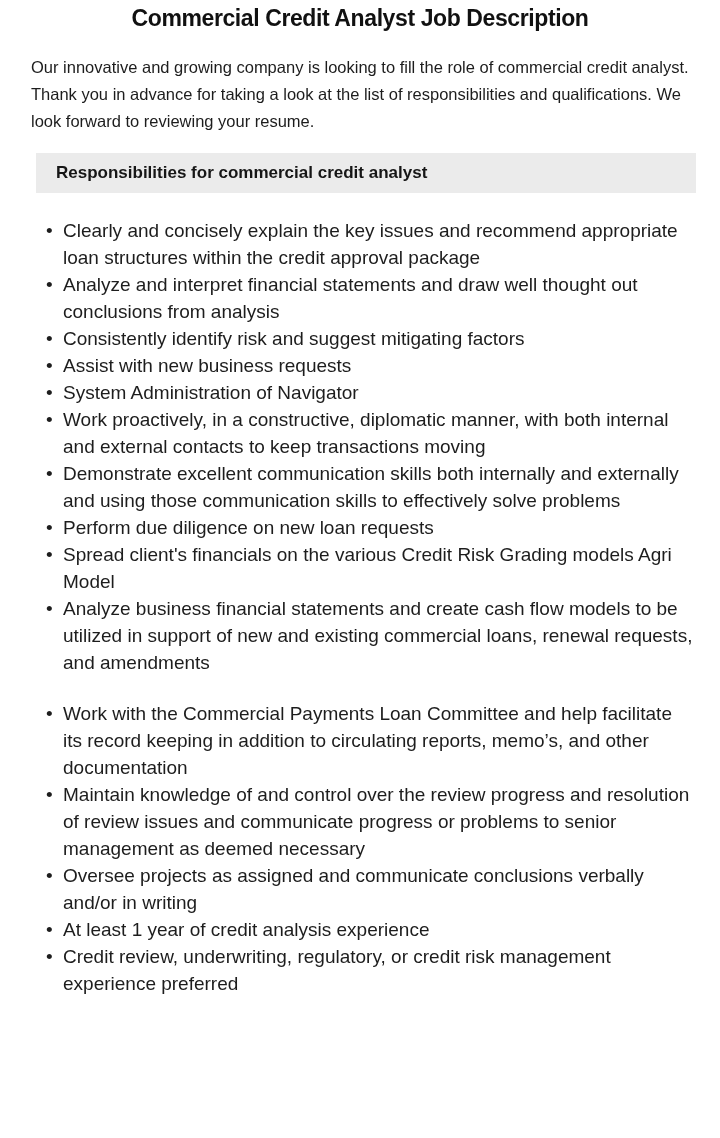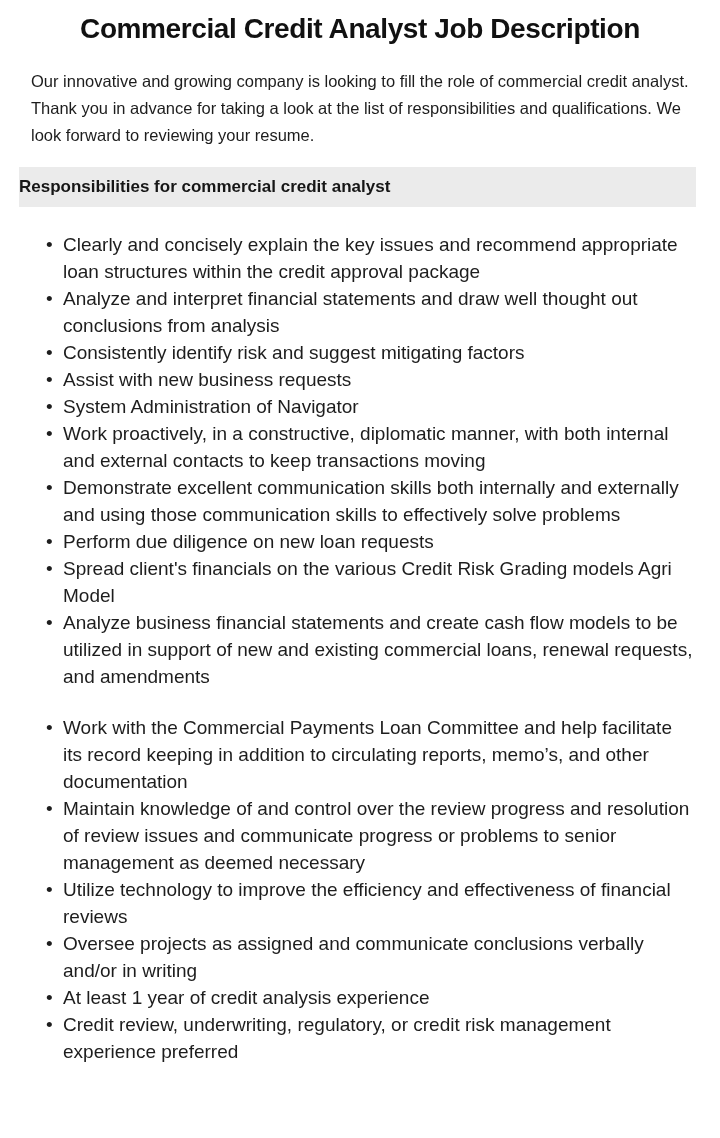--- a/index.html
+++ b/index.html
@@ -9,41 +9,42 @@
   }
   body {
     width: 720px;
     height: 1138px;
     background: #ffffff;
     color: #1d1d1d;
     font-family: "Liberation Sans", sans-serif;
     overflow: hidden;
   }
   .page-title {
-    margin: 12px 18px;
+    margin: 4px 18px;
     padding-top: 1px;
-    font-size: 28px;
+    font-size: 23px;
     font-weight: bold;
     letter-spacing: -0.4px;
     text-align: center;
     color: #111111;
     line-height: 1.15;
   }
   .intro {
     margin: 23px 28px 0 31px;
     font-size: 16.5px;
     line-height: 27px;
   }
   .section {
     margin-top: 0;
   }
   .section-heading {
-    margin: 18px 24px 0 19px;
+    margin: 18px 24px 0 36px;
     height: 40px;
     line-height: 40px;
+    padding-left: 20px;
     background: #ebebeb;
     font-size: 17px;
     font-weight: bold;
     color: #161616;
   }
   ul.bullet-list {
     margin: 24px 26px 0 0;
     padding: 0 0 0 45px;
     list-style: none;
     font-size: 19px;
@@ -82,20 +83,19 @@
         <li>Perform due diligence on new loan requests</li>
         <li>Spread client's financials on the various Credit Risk Grading models Agri Model</li>
         <li>Analyze business financial statements and create cash flow models to be utilized in support of new and existing commercial loans, renewal requests, and amendments</li>
       </ul>
   </section>
 
   <section class="section">
     <ul class="bullet-list">
         <li>Work with the Commercial Payments Loan Committee and help facilitate its record keeping in addition to circulating reports, memo’s, and other documentation</li>
         <li>Maintain knowledge of and control over the review progress and resolution of review issues and communicate progress or problems to senior management as deemed necessary</li>
-        <li>Utilize technology to improve the efficiency and effectiveness of financial reviews</li>
         <li>Oversee projects as assigned and communicate conclusions verbally and/or in writing</li>
         <li>At least 1 year of credit analysis experience</li>
         <li>Credit review, underwriting, regulatory, or credit risk management experience preferred</li>
       </ul>
   </section>
 
 </main>
 
 </body></html>

